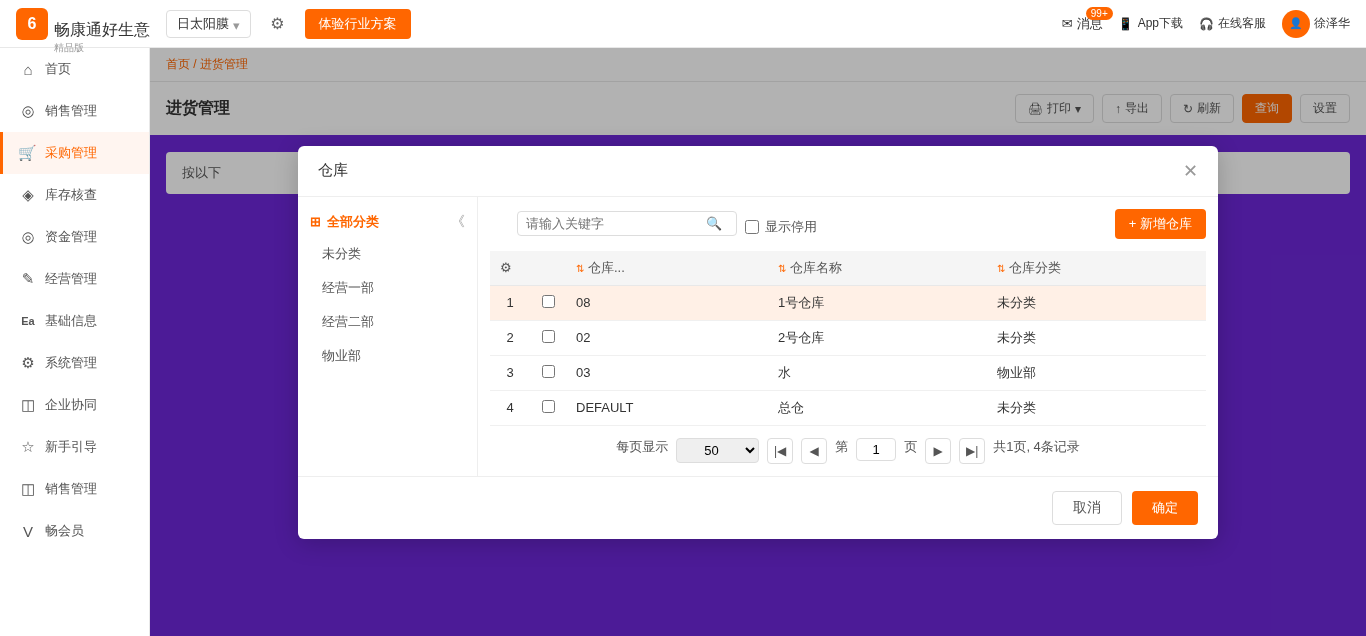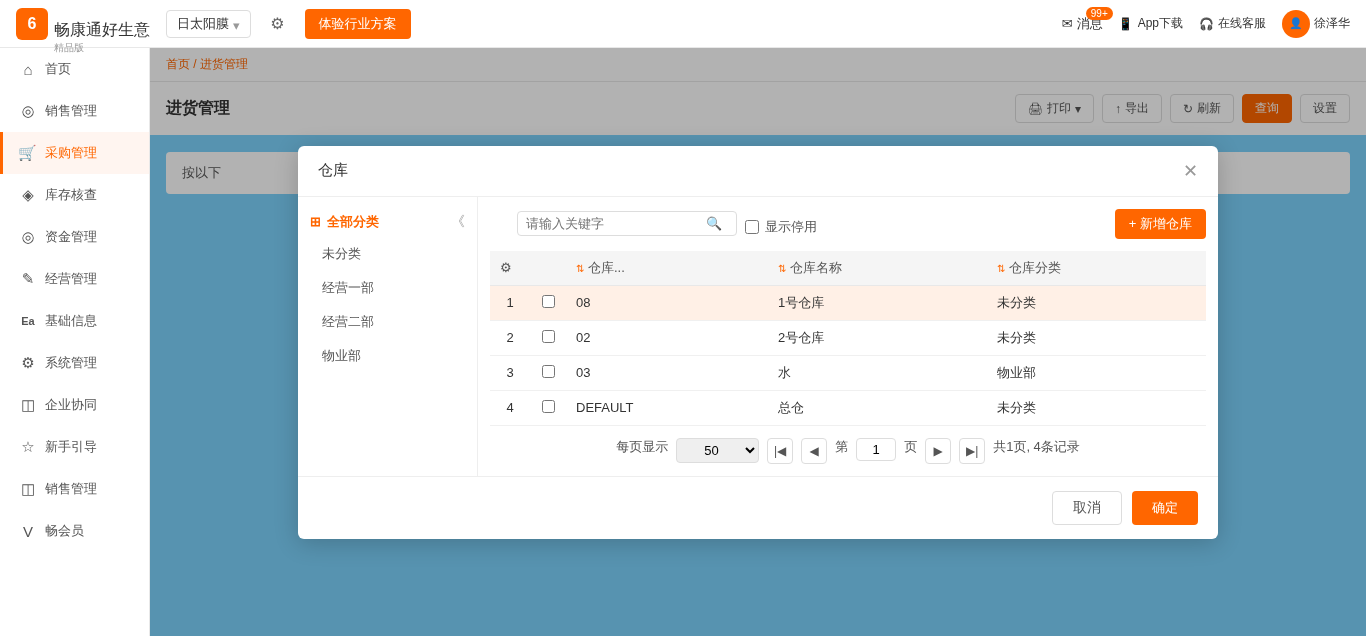--- a/index.html
+++ b/index.html
@@ -25,21 +25,21 @@
     
     .layout { display: flex; height: calc(636px - 48px); }
 
     
     .sidebar { width: 150px; background: #fff; border-right: 1px solid #e8e8e8; display: flex; flex-direction: column; }
     .sidebar-item { display: flex; align-items: center; gap: 8px; padding: 12px 16px; cursor: pointer; color: #555; font-size: 13px; border-left: 3px solid transparent; }
     .sidebar-item.active { color: #f60; background: #fff5f0; border-left-color: #f60; }
     .sidebar-icon { width: 18px; height: 18px; display: flex; align-items: center; justify-content: center; font-size: 15px; }
 
     
-    .main { flex: 1; background: #7dd3fc; overflow: hidden; position: relative; }
+    .main { flex: 1; background: #6d28d9; overflow: hidden; position: relative; }
     .breadcrumb { padding: 8px 16px; background: #fff; border-bottom: 1px solid #e8e8e8; font-size: 12px; color: #999; }
     .breadcrumb span { color: #f60; }
     .page-header { padding: 12px 16px; background: #fff; display: flex; align-items: center; justify-content: space-between; margin-bottom: 1px; }
     .page-title { font-size: 16px; font-weight: bold; color: #333; }
     .page-actions { display: flex; gap: 8px; }
     .btn { padding: 5px 12px; border-radius: 4px; border: 1px solid #ddd; cursor: pointer; font-size: 12px; background: #fff; color: #555; display: flex; align-items: center; gap: 4px; }
     .btn-primary { background: #f60; color: #fff; border-color: #f60; }
 
     
     .overlay { position: absolute; top: 0; left: 0; right: 0; bottom: 0; background: rgba(0,0,0,0.3); z-index: 100; display: flex; align-items: center; justify-content: center; }

